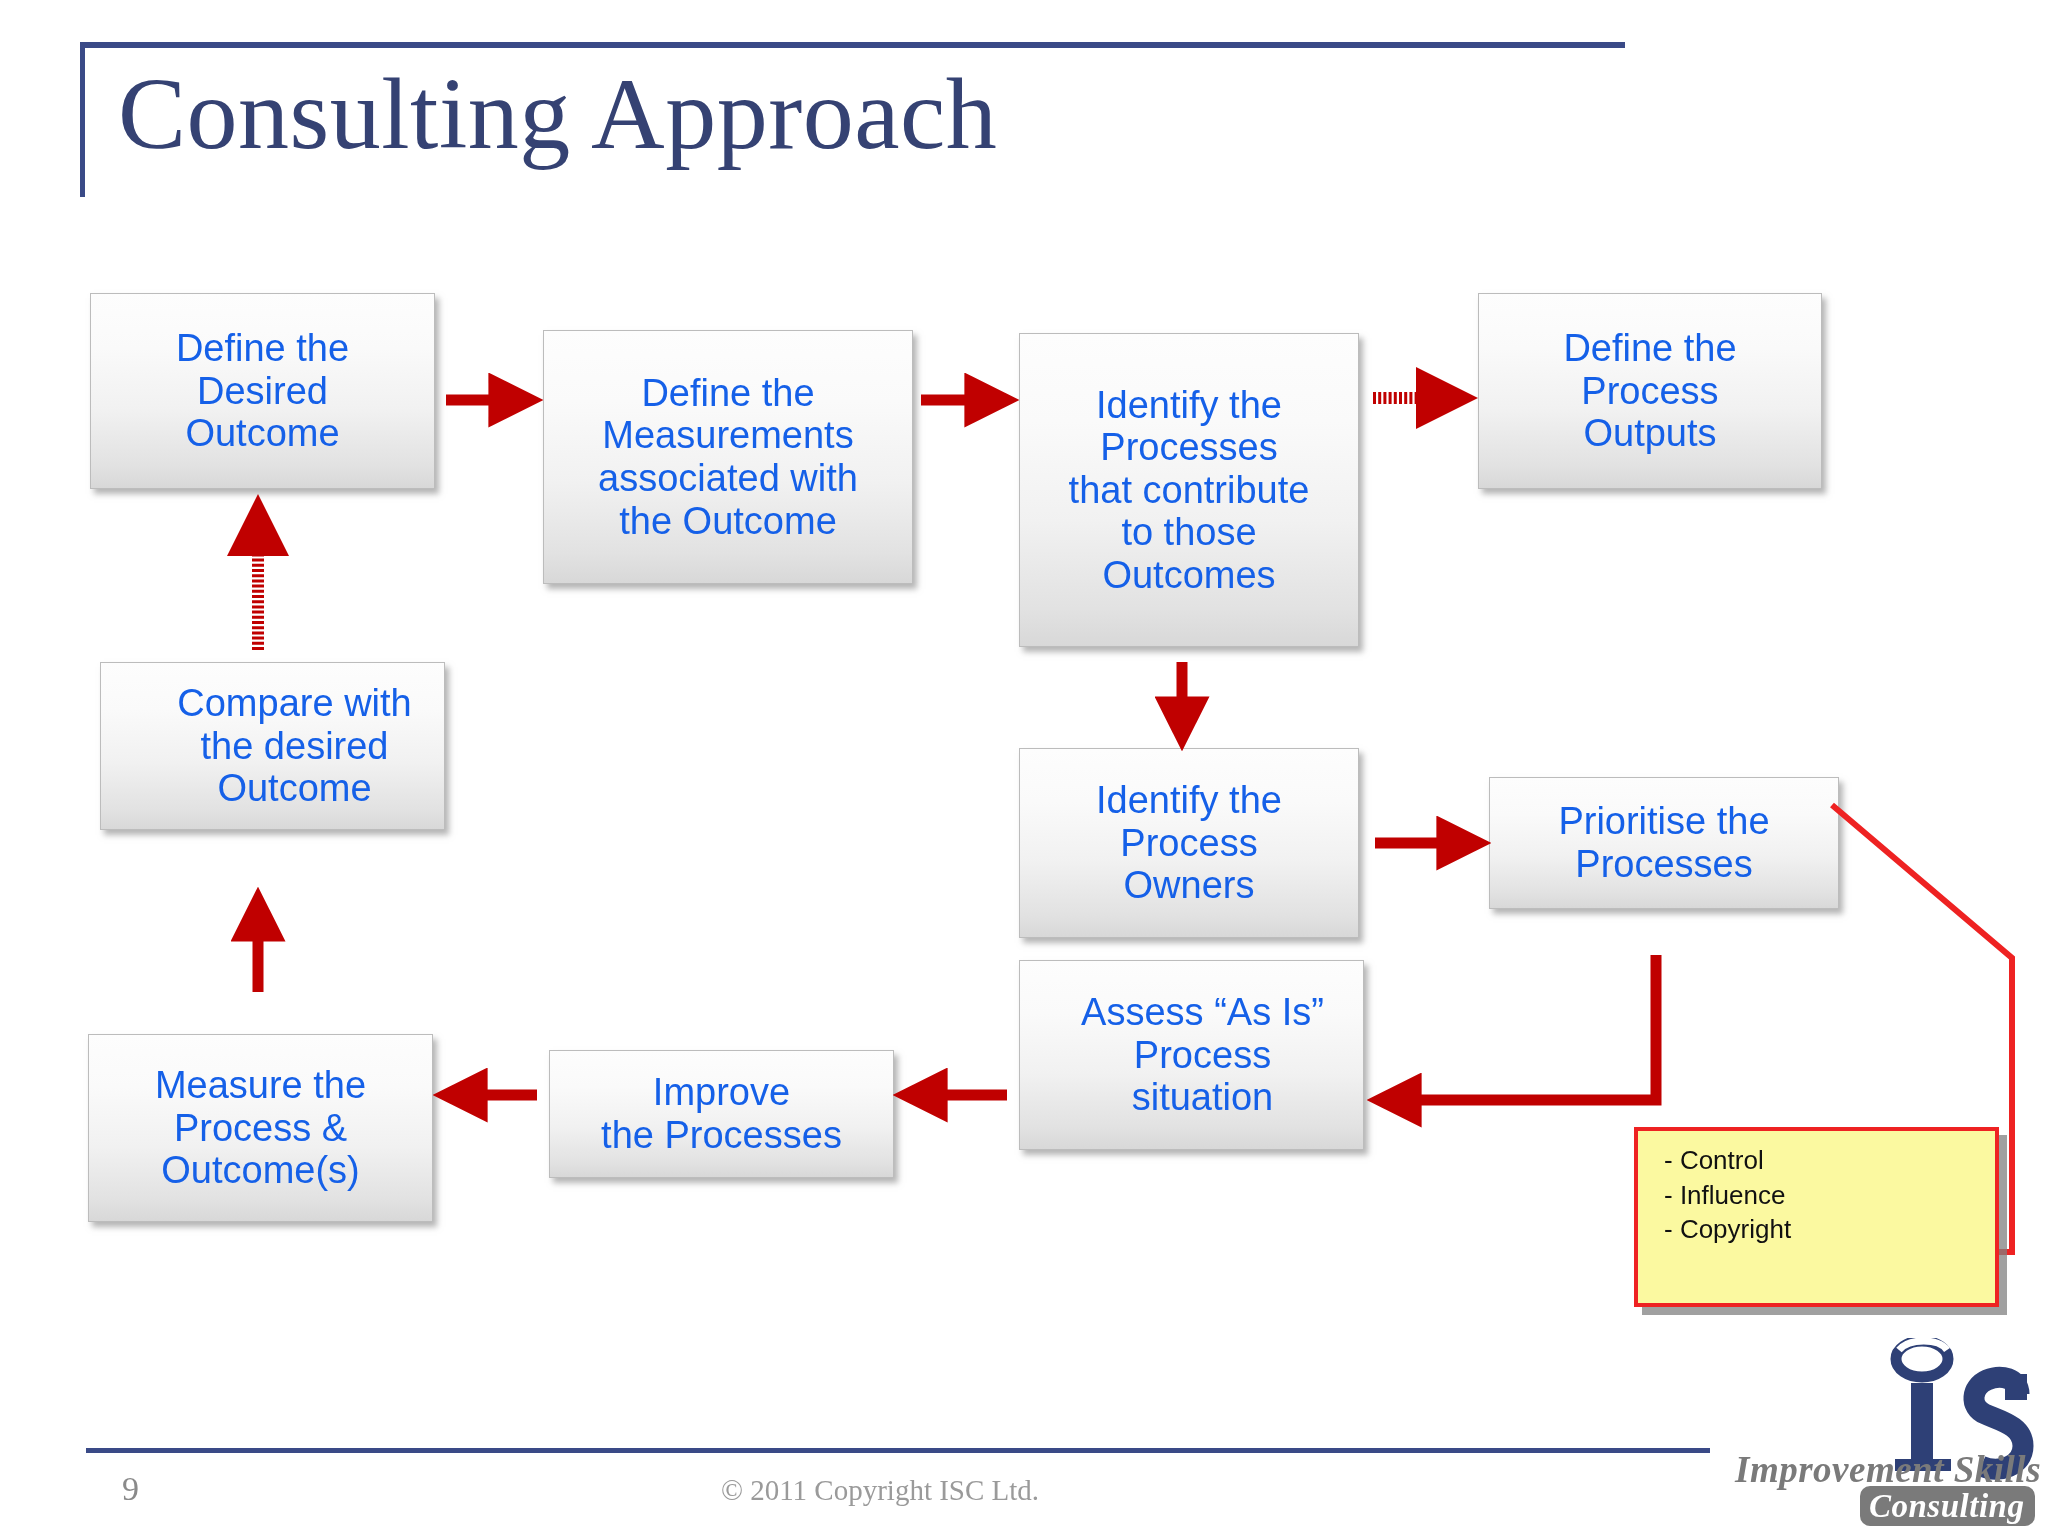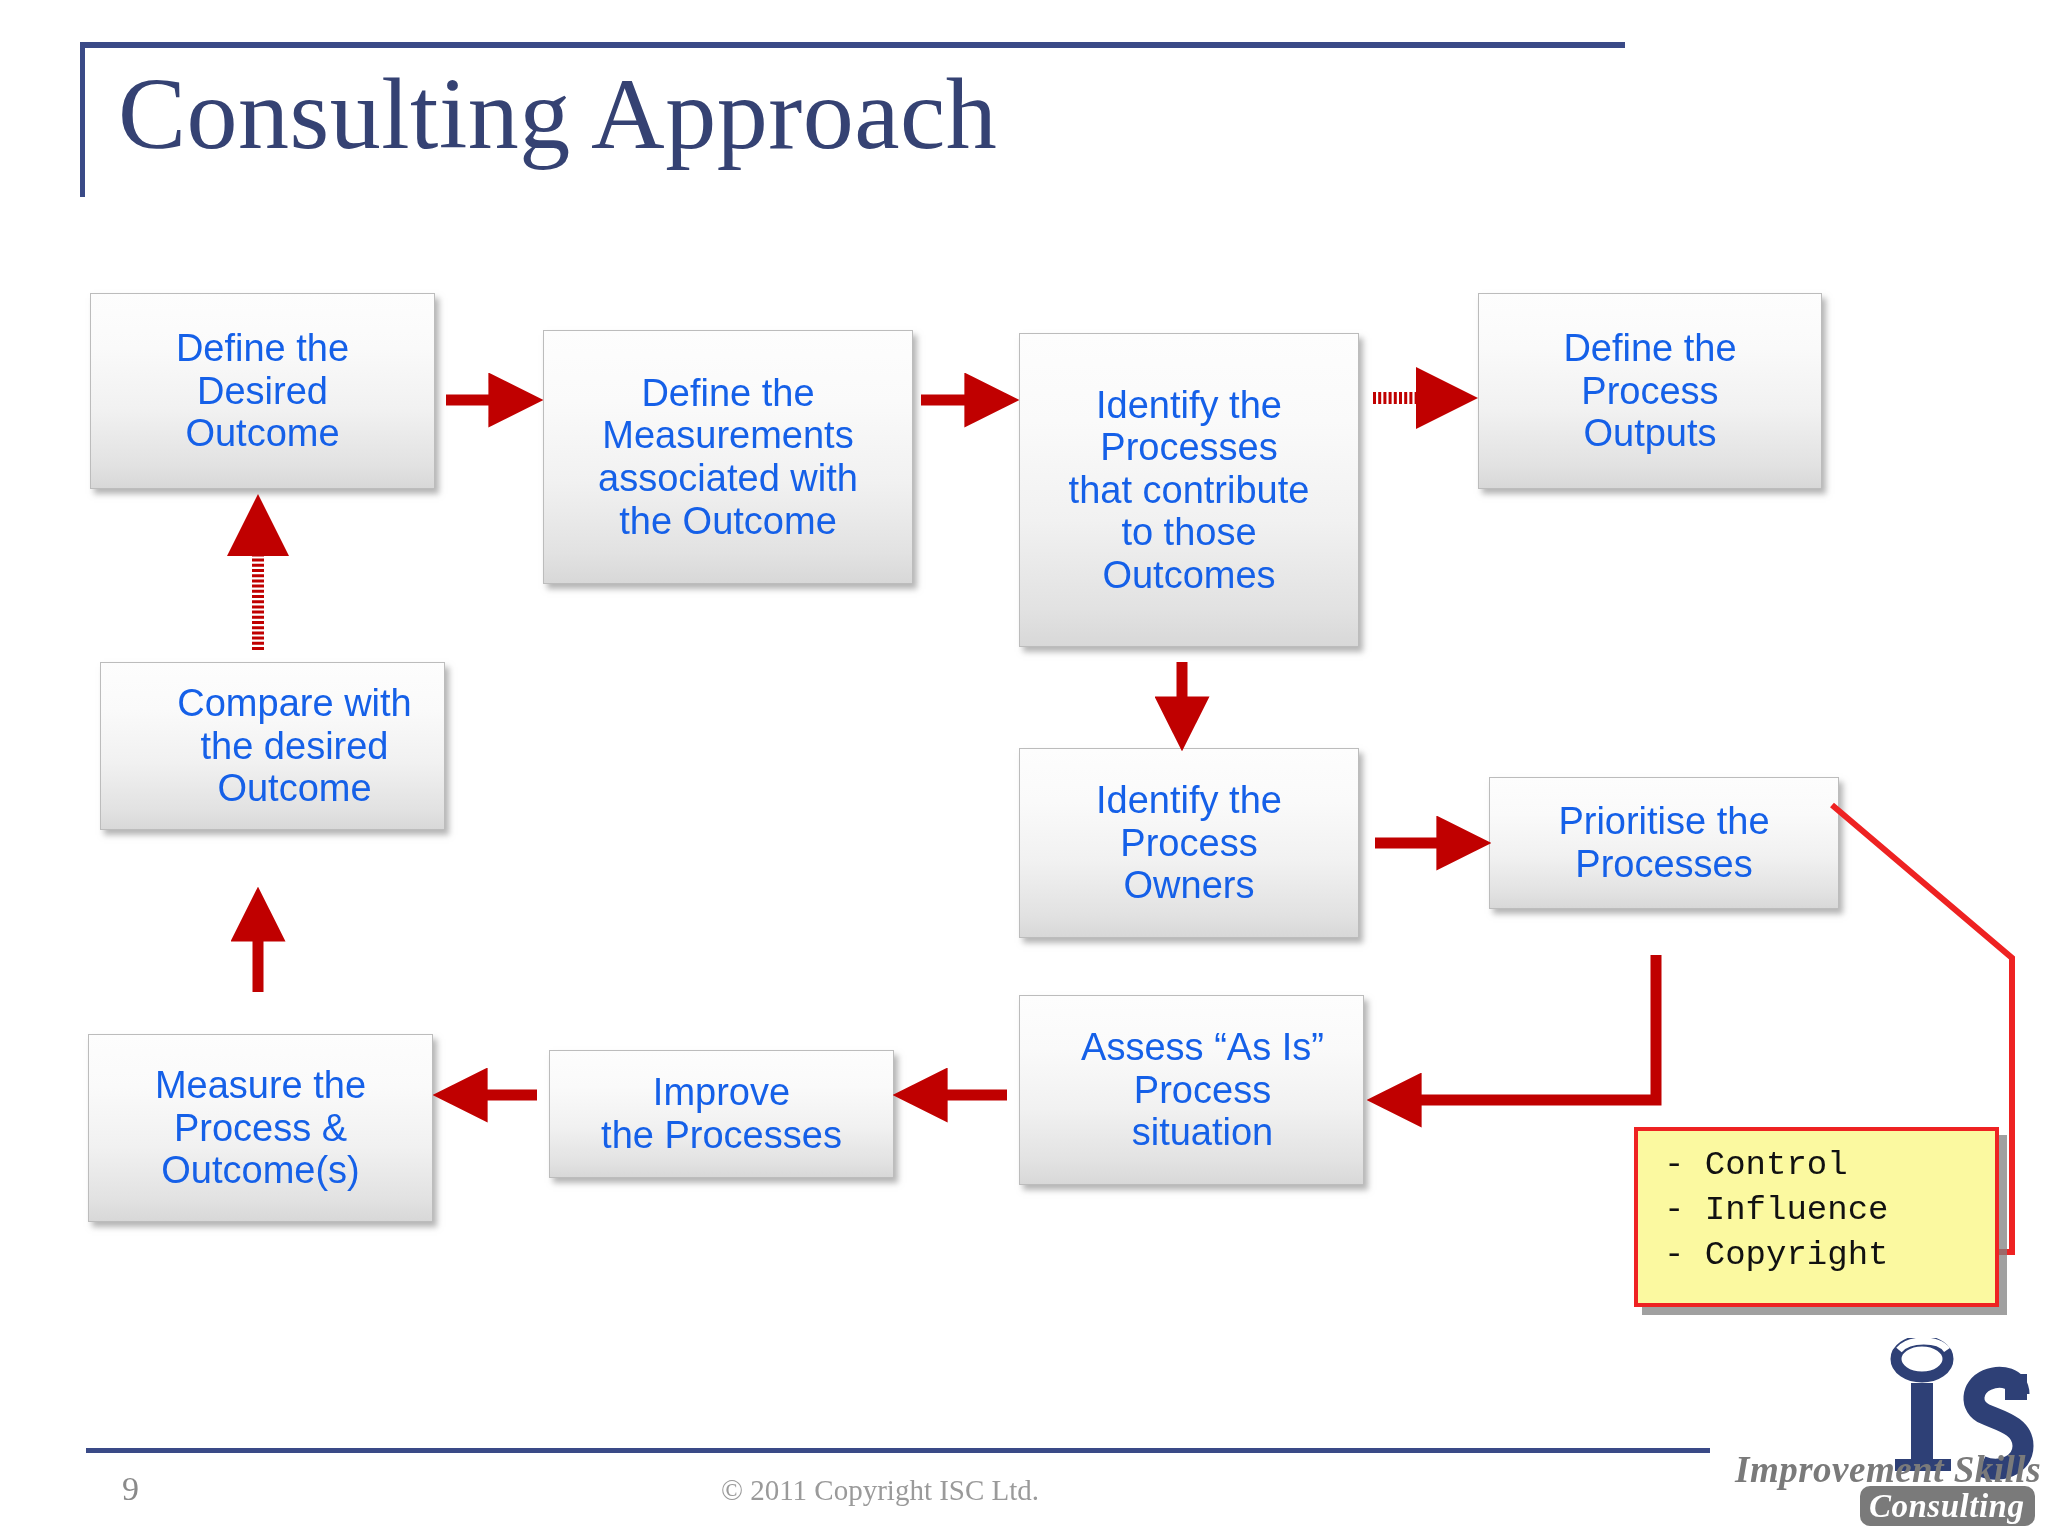--- a/index.html
+++ b/index.html
@@ -85,23 +85,23 @@
     width: 365px;
     height: 180px;
     box-sizing: border-box;
     background: #fbf9a0;
     border: 4px solid #ee2222;
     box-shadow: 8px 8px 0 rgba(128,128,128,0.75);
     padding: 12px 0 0 26px;
   }
   #callout-note .note-line {
     color: #111111;
-    font-size: 34px;
+    font-size: 26px;
     line-height: 1.33;
-    font-family: Liberation Mono, monospace;
+    font-family: Liberation Sans, sans-serif;
     white-space: nowrap;
   }
 
   
   #footer-rule {
     position: absolute;
     left: 86px;
     top: 1448px;
     width: 1624px;
     height: 5px;
@@ -218,21 +218,21 @@
   </div>
   <div class="pbox" id="box-7" style="left: 88px; top: 1034px; width: 345px; height: 188px;">
     <span class="ptext">Measure the
 Process &amp;
 Outcome(s)</span>
   </div>
   <div class="pbox" id="box-8" style="left: 549px; top: 1022px; width: 345px; height: 128px; margin-top: 28px;">
     <span class="ptext">Improve
 the Processes</span>
   </div>
-  <div class="pbox" id="box-9" style="left: 1019px; top: 995px; width: 345px; height: 190px; padding-left: 22px;">
+  <div class="pbox" id="box-9" style="left: 1019px; top: 960px; width: 345px; height: 190px; padding-left: 22px;">
     <span class="ptext">Assess “As Is”
 Process
 situation</span>
   </div>
 
   <svg id="arrow-layer" viewBox="0 0 2048 1536">
     <defs>
       <marker id="ah" markerWidth="5" markerHeight="5" refX="3.6" refY="2.5" orient="auto" markerUnits="strokeWidth">
         <path d="M0,0 L5,2.5 L0,5 z" fill="#C00000"></path>
       </marker>

